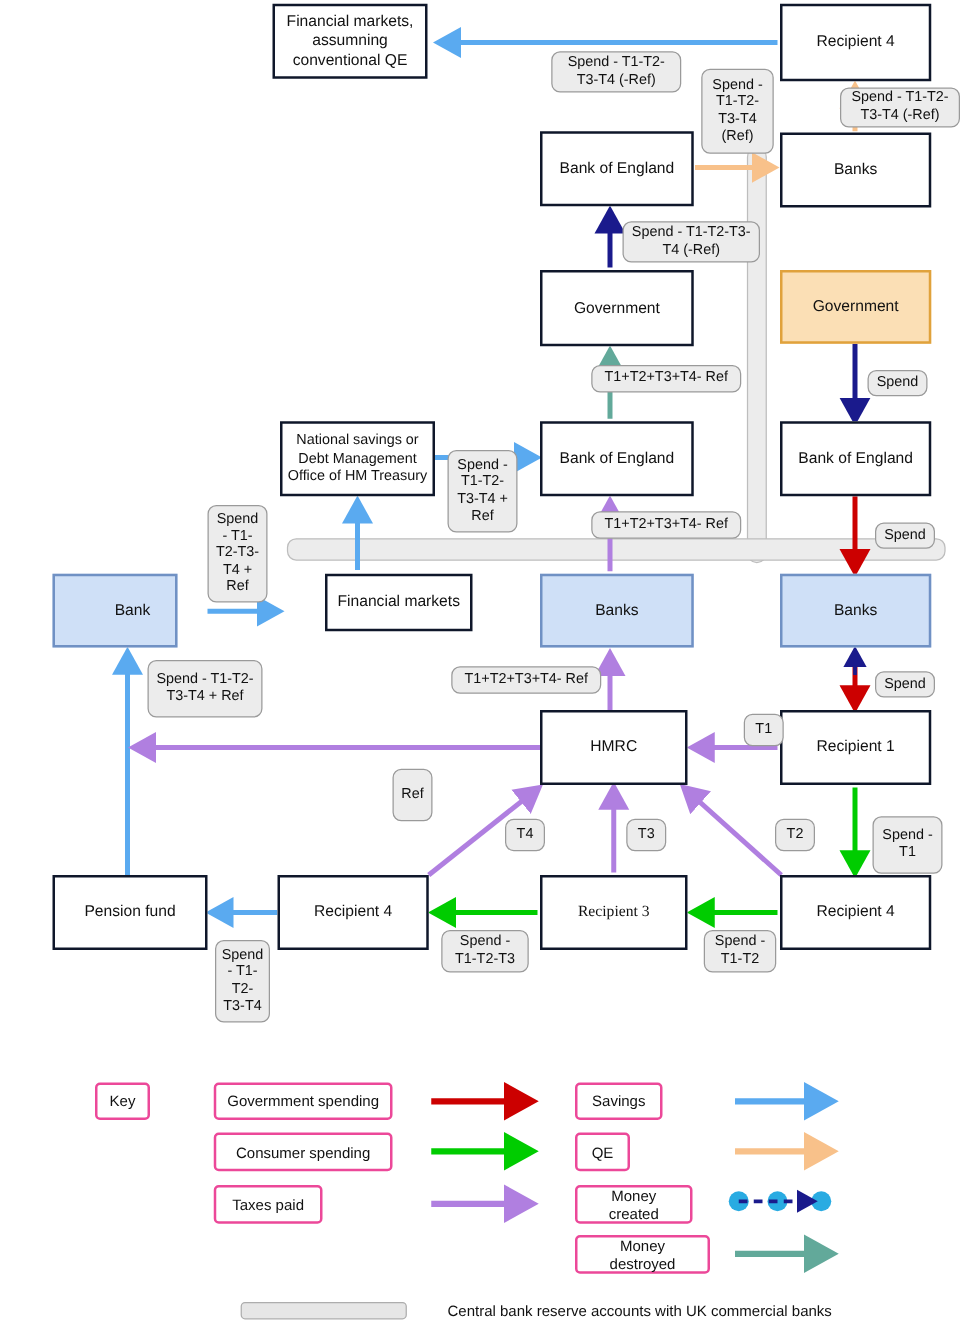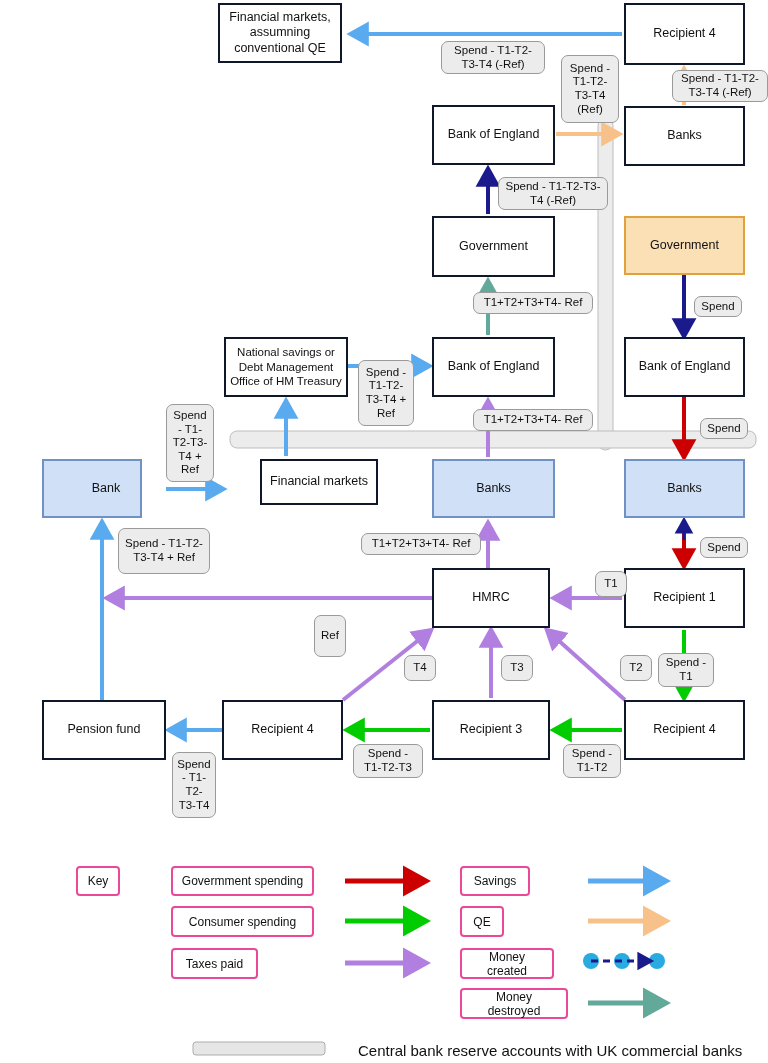--- a/index.html
+++ b/index.html
@@ -14,21 +14,21 @@
   .node.blue{background:#cfe0f7;border-color:#7091c4;}
   .node.orange{background:#fbdfb5;border-color:#e0a23c;}
 
   .lbl{position:absolute;box-sizing:border-box;background:#ececec;border:1px solid #9a9a9a;
        border-radius:7px;display:flex;align-items:center;justify-content:center;text-align:center;
        font-size:11.5px;color:#111;line-height:1.18;padding:2px 4px;z-index:9;}
 
   .legendbox{position:absolute;box-sizing:border-box;border:2px solid #ec4899;background:#fff;
        border-radius:4px;display:flex;align-items:center;justify-content:center;text-align:center;
        font-size:12px;color:#111;z-index:6;padding:0 6px;}
-  .caption{position:absolute;font-size:15px;color:#111;z-index:6;white-space:nowrap;}
+  .caption{position:absolute;font-size:12px;color:#111;z-index:6;white-space:nowrap;}
 </style>
 </head>
 <body>
 
 <div id="stage">
 
   <svg id="svg" viewBox="0 0 768 1063">
     <defs>
       <marker id="ah-red" markerWidth="7" markerHeight="7" refX="4.2" refY="3.5" orient="auto" markerUnits="strokeWidth">
         <path d="M0,0.4 L5.6,3.5 L0,6.6 z" fill="#cc0000"></path>
@@ -124,21 +124,21 @@
   <div class="node blue" style="left:624px;top:459px;width:121px;height:59px;">Banks</div>
 
   <div class="node" style="left:432px;top:568px;width:118px;height:60px;">HMRC</div>
 
   <div class="node" style="left:624px;top:568px;width:121px;height:60px;">Recipient 1</div>
 
   <div class="node" style="left:42px;top:700px;width:124px;height:60px;">Pension fund</div>
 
   <div class="node" style="left:222px;top:700px;width:121px;height:60px;">Recipient 4</div>
 
-  <div class="node" style="left:432px;top:700px;width:118px;height:60px;">Recipient 3</div>
+  <div class="node" style="left:432px;top:700px;width:118px;height:60px;font-family:Liberation Serif, serif;">Recipient 3</div>
 
   <div class="node" style="left:624px;top:700px;width:121px;height:60px;">Recipient 4</div>
 
   <div class="lbl" style="left:441px;top:41px;width:104px;height:33px;">Spend - T1-T2-T3-T4 (-Ref)</div>
 
   <div class="lbl" style="left:561px;top:55px;width:58px;height:68px;">Spend - T1-T2-T3-T4 (Ref)</div>
 
   <div class="lbl" style="left:672px;top:70px;width:96px;height:32px;">Spend - T1-T2-T3-T4 (-Ref)</div>
 
   <div class="lbl" style="left:498px;top:177px;width:110px;height:33px;">Spend - T1-T2-T3-T4 (-Ref)</div>
@@ -164,21 +164,21 @@
   <div class="lbl" style="left:575px;top:571px;width:32px;height:26px;margin-left:20px;">T1</div>
 
   <div class="lbl" style="left:620px;top:655px;width:32px;height:26px;">T2</div>
 
   <div class="lbl" style="left:501px;top:655px;width:32px;height:26px;">T3</div>
 
   <div class="lbl" style="left:404px;top:655px;width:32px;height:26px;">T4</div>
 
   <div class="lbl" style="left:314px;top:615px;width:32px;height:42px;">Ref</div>
 
-  <div class="lbl" style="left:658px;top:653px;width:56px;height:34px;">Spend - T1</div>
+  <div class="lbl" style="left:698px;top:653px;width:56px;height:46px;">Spend - T1</div>
 
   <div class="lbl" style="left:563px;top:744px;width:58px;height:34px;">Spend - T1-T2</div>
 
   <div class="lbl" style="left:353px;top:744px;width:70px;height:34px;">Spend - T1-T2-T3</div>
 
   <div class="lbl" style="left:172px;top:752px;width:44px;height:66px;">Spend - T1-T2-T3-T4</div>
 
   <div class="legendbox" style="left:76px;top:866px;width:44px;height:30px;">Key</div>
 
   <div class="legendbox" style="left:171px;top:866px;width:143px;height:30px;">Govermment  spending</div>

